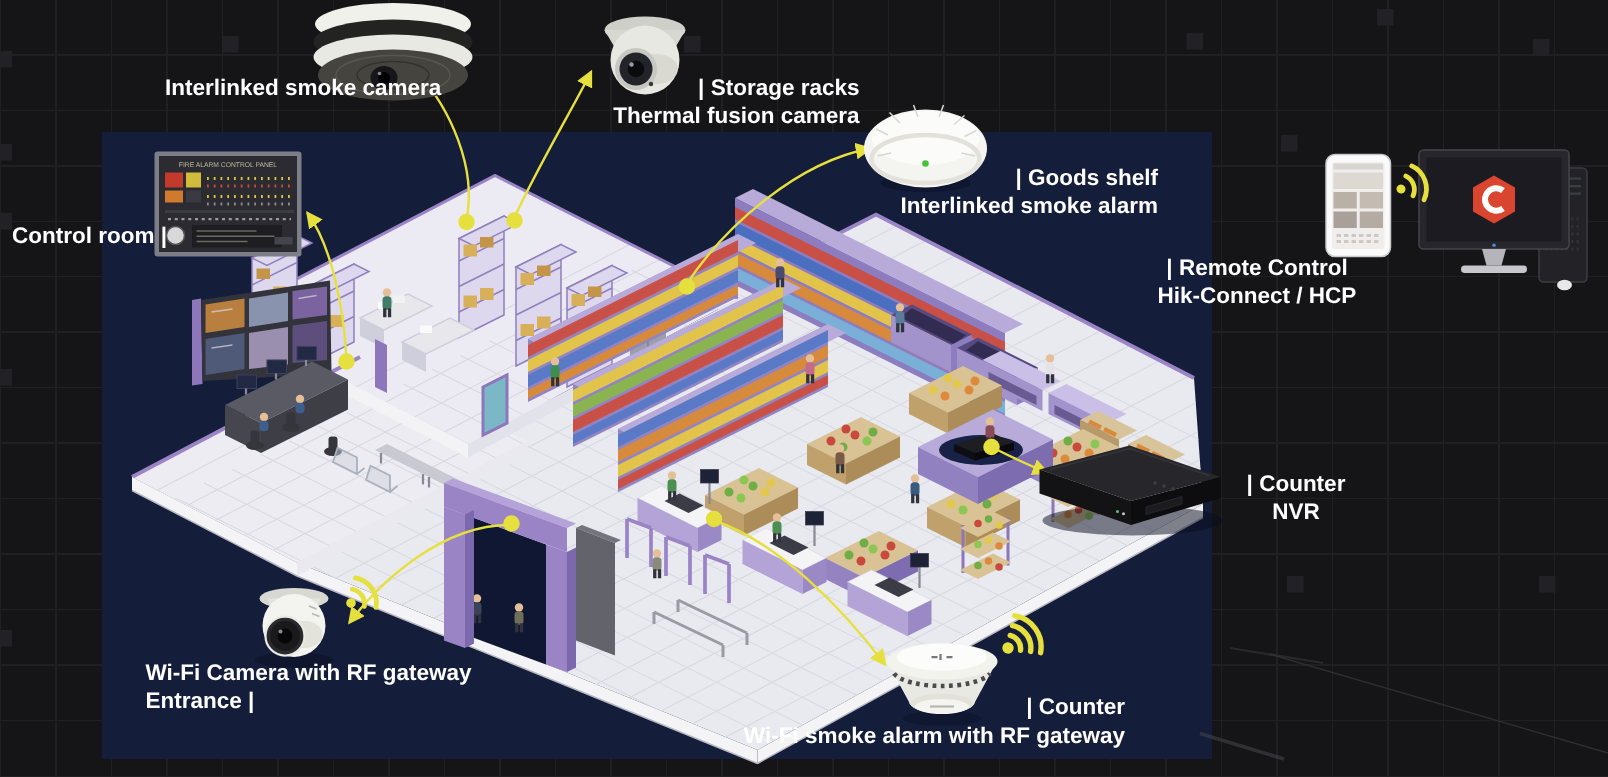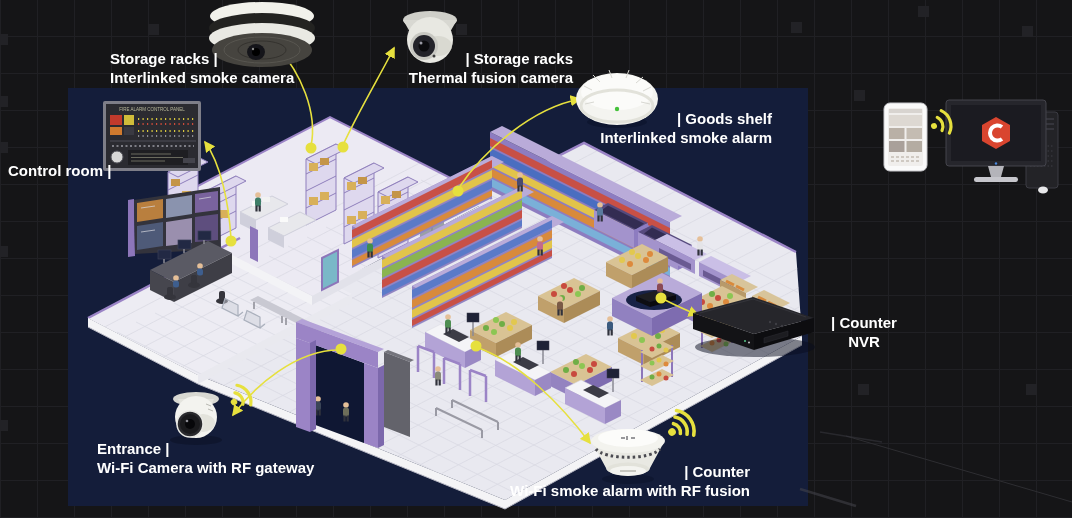--- a/index.html
+++ b/index.html
@@ -691,39 +691,42 @@
       <g transform="translate(672,432) rotate(-35)" stroke="#e6e03e" fill="none" stroke-width="3.6" stroke-linecap="round">
         <circle cx="0" cy="0" r="3.8" fill="#e6e03e" stroke="none"></circle>
         <path d="M6,-6 A9,9 0 0 1 6,6"></path>
         <path d="M11,-10.5 A15,15 0 0 1 11,10.5"></path>
         <path d="M16,-15 A21,21 0 0 1 16,15"></path>
       </g>
     </g>
   </svg>
 
   <div class="callout" style="left:110px;top:49px;text-align:left">
-    <span>Storage racks |</span>
       <span>Interlinked smoke camera</span>
   </div>
   <div class="callout" style="left:572px;top:109px;width:200px;text-align:right">
     <span>| Goods shelf</span>
       <span>Interlinked smoke alarm</span>
   </div>
   <div class="callout" style="left:380px;top:49px;width:193px;text-align:right">
     <span>| Storage racks</span>
       <span>Thermal fusion camera</span>
   </div>
-  <div class="callout" style="left:8px;top:161px;text-align:center">
+  <div class="callout" style="left:8px;top:148px;text-align:center">
     <span>Control room |</span>
+  </div>
+  <div class="callout" style="left:753px;top:169px;width:170px;text-align:center">
+    <span>| Remote Control</span>
+      <span>Hik-Connect / HCP</span>
   </div>
   <div class="callout" style="left:806px;top:313px;width:116px;text-align:center">
     <span>| Counter</span>
       <span>NVR</span>
   </div>
   <div class="callout" style="left:97px;top:439px;text-align:left">
-    <span>Entrance |</span>
-      <span>Wi-Fi Camera with RF gateway</span>
+    <span>Wi-Fi Camera with RF gateway</span>
+      <span>Entrance |</span>
   </div>
   <div class="callout" style="left:480px;top:462px;width:270px;text-align:right">
     <span>| Counter</span>
-      <span>Wi-Fi smoke alarm with RF fusion</span>
+      <span>Wi-Fi smoke alarm with RF gateway</span>
   </div>
 </div>
 
 </body></html>

